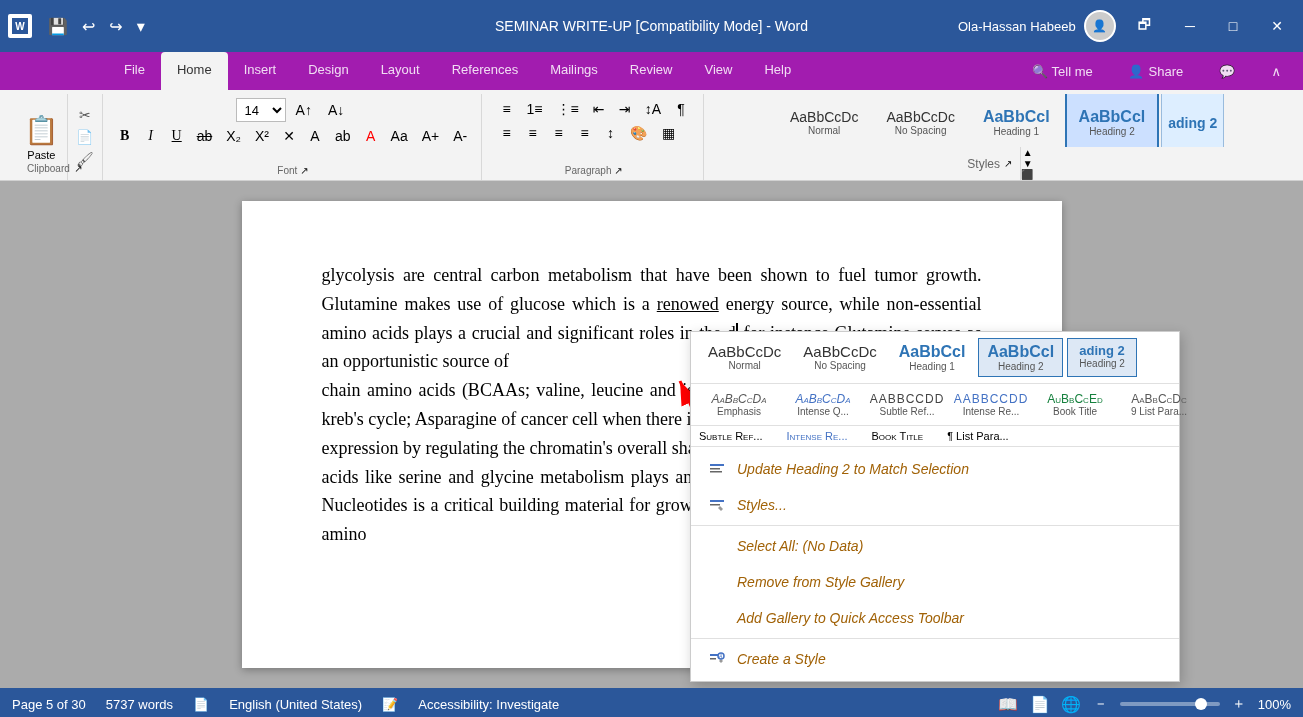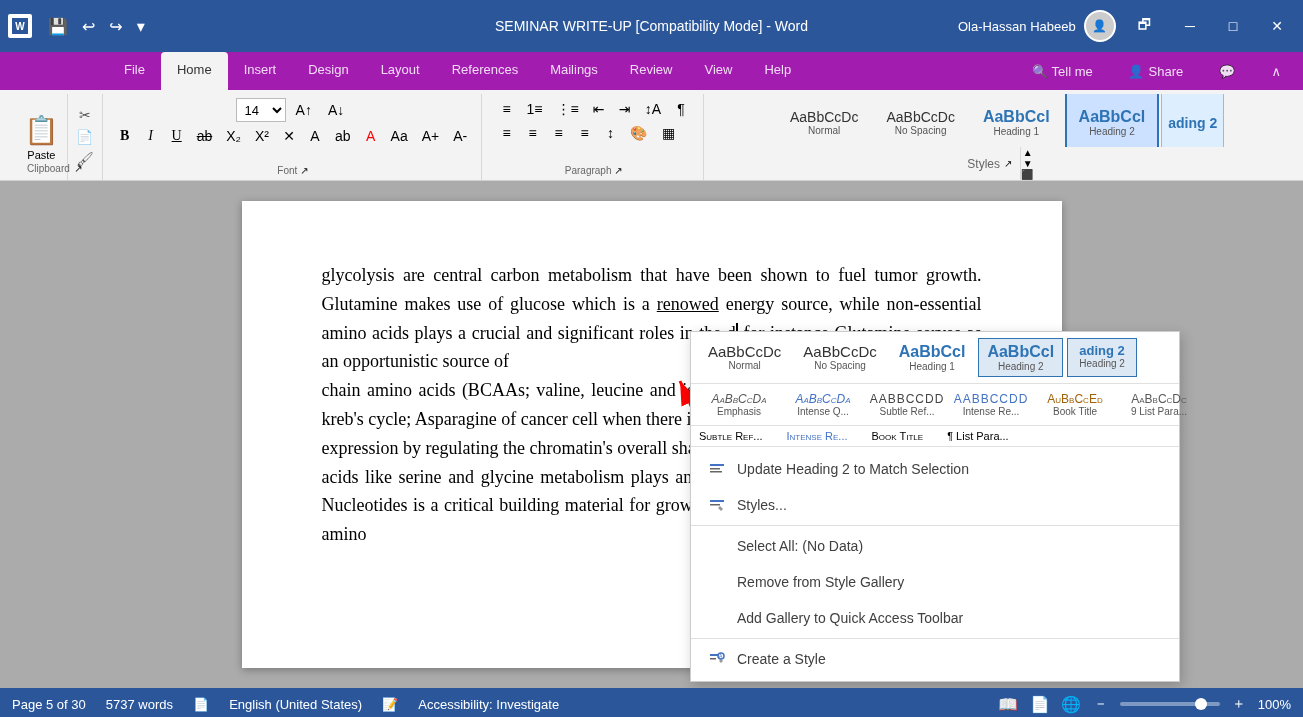--- a/index.html
+++ b/index.html
@@ -73,22 +73,23 @@
     }
     .context-menu-section {
       padding: 4px 0;
     }
     .context-menu-item {
       display: flex;
       align-items: center;
       padding: 8px 16px;
       cursor: pointer;
       gap: 10px;
-      color: #404040;
+      color: #a16207;
       white-space: nowrap;
+      font-style: italic;
     }
     .context-menu-divider { border: none; border-top: 1px solid #e0e0e0; margin: 2px 0; }
     .menu-icon { width: 20px; height: 20px; display: flex; align-items: center; justify-content: center; flex-shrink: 0; }
     .menu-icon svg { width: 16px; height: 16px; }
 
     
     .styles-row {
       display: flex;
       padding: 6px 8px;
       gap: 4px;
@@ -122,21 +123,21 @@
       flex-direction: column;
       align-items: center;
       padding: 3px 8px;
       cursor: pointer;
       border: 1px solid transparent;
       min-width: 80px;
     }
     .style-chip2-preview { font-size: 12px; color: #444; font-variant: small-caps; }
     .style-chip2-preview.subtle { color: #595959; }
     .style-chip2-preview.intense { color: #595959; font-style: italic; }
-    .style-chip2-preview.booktitle { font-variant: small-caps; color: #a16207; }
+    .style-chip2-preview.booktitle { font-variant: small-caps; color: #15803d; }
     .style-chip2-preview.listpara { color: #595959; }
     .style-chip2-label { font-size: 10px; color: #555; }
 
     
     .doc-area {
       background: #ababab;
       height: calc(717px - 52px - 90px - 36px - 32px);
       display: flex;
       justify-content: center;
       overflow: hidden;

